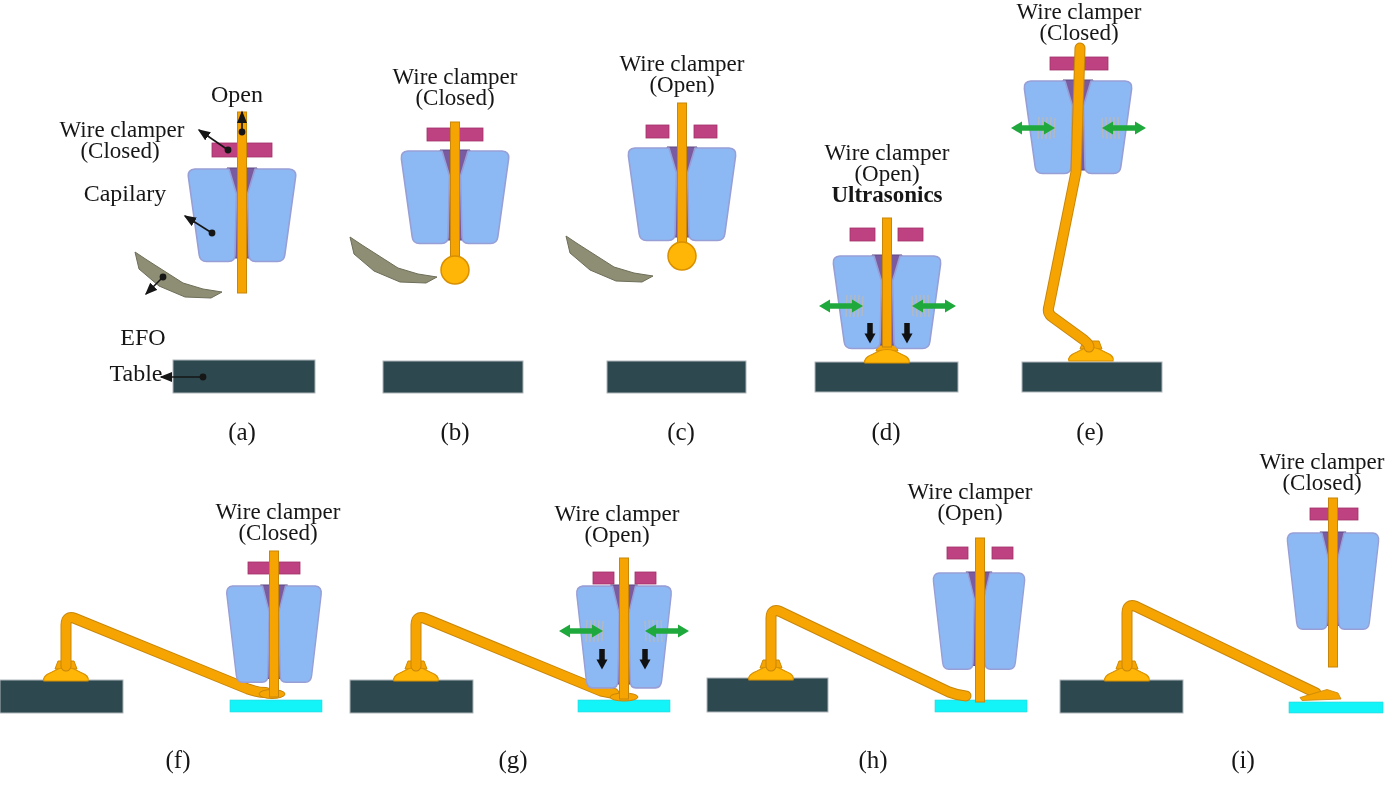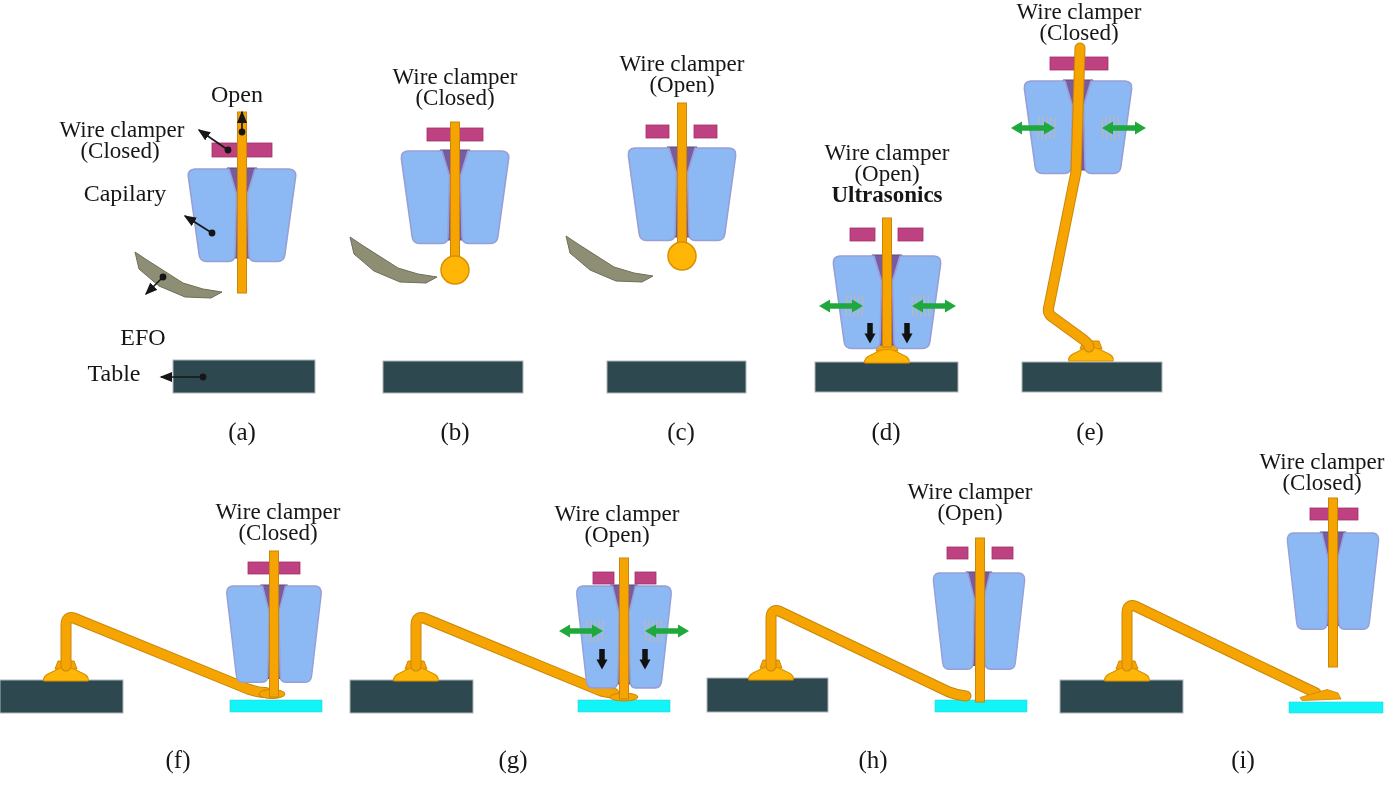--- a/index.html
+++ b/index.html
@@ -177,21 +177,21 @@
     <use href="#cap" transform="translate(1333,532) scale(0.85,1.04)"></use>
     <rect class="wire" x="1328.5" y="498" width="9" height="169"></rect>
   </g>
 </svg>
 
 <div class="lbl callout" style="left:237px;top:84px;">Open</div>
 <div class="lbl" style="left:122px;top:119px;">Wire clamper</div>
 <div class="lbl" style="left:120px;top:140px;">(Closed)</div>
 <div class="lbl callout" style="left:125px;top:183px;">Capilary</div>
 <div class="lbl callout" style="left:143px;top:298px;margin-top:29px;">EFO</div>
-<div class="lbl callout" style="left:114px;top:363px;">Table</div>
+<div class="lbl callout" style="left:136px;top:363px;">Table</div>
 <div class="lbl caption" style="left:242px;top:421px;">(a)</div>
 
 <div class="lbl" style="left:455px;top:66px;">Wire clamper</div>
 <div class="lbl" style="left:455px;top:87px;">(Closed)</div>
 <div class="lbl caption" style="left:455px;top:421px;">(b)</div>
 
 <div class="lbl" style="left:682px;top:53px;">Wire clamper</div>
 <div class="lbl" style="left:682px;top:74px;">(Open)</div>
 <div class="lbl caption" style="left:681px;top:421px;">(c)</div>
 

